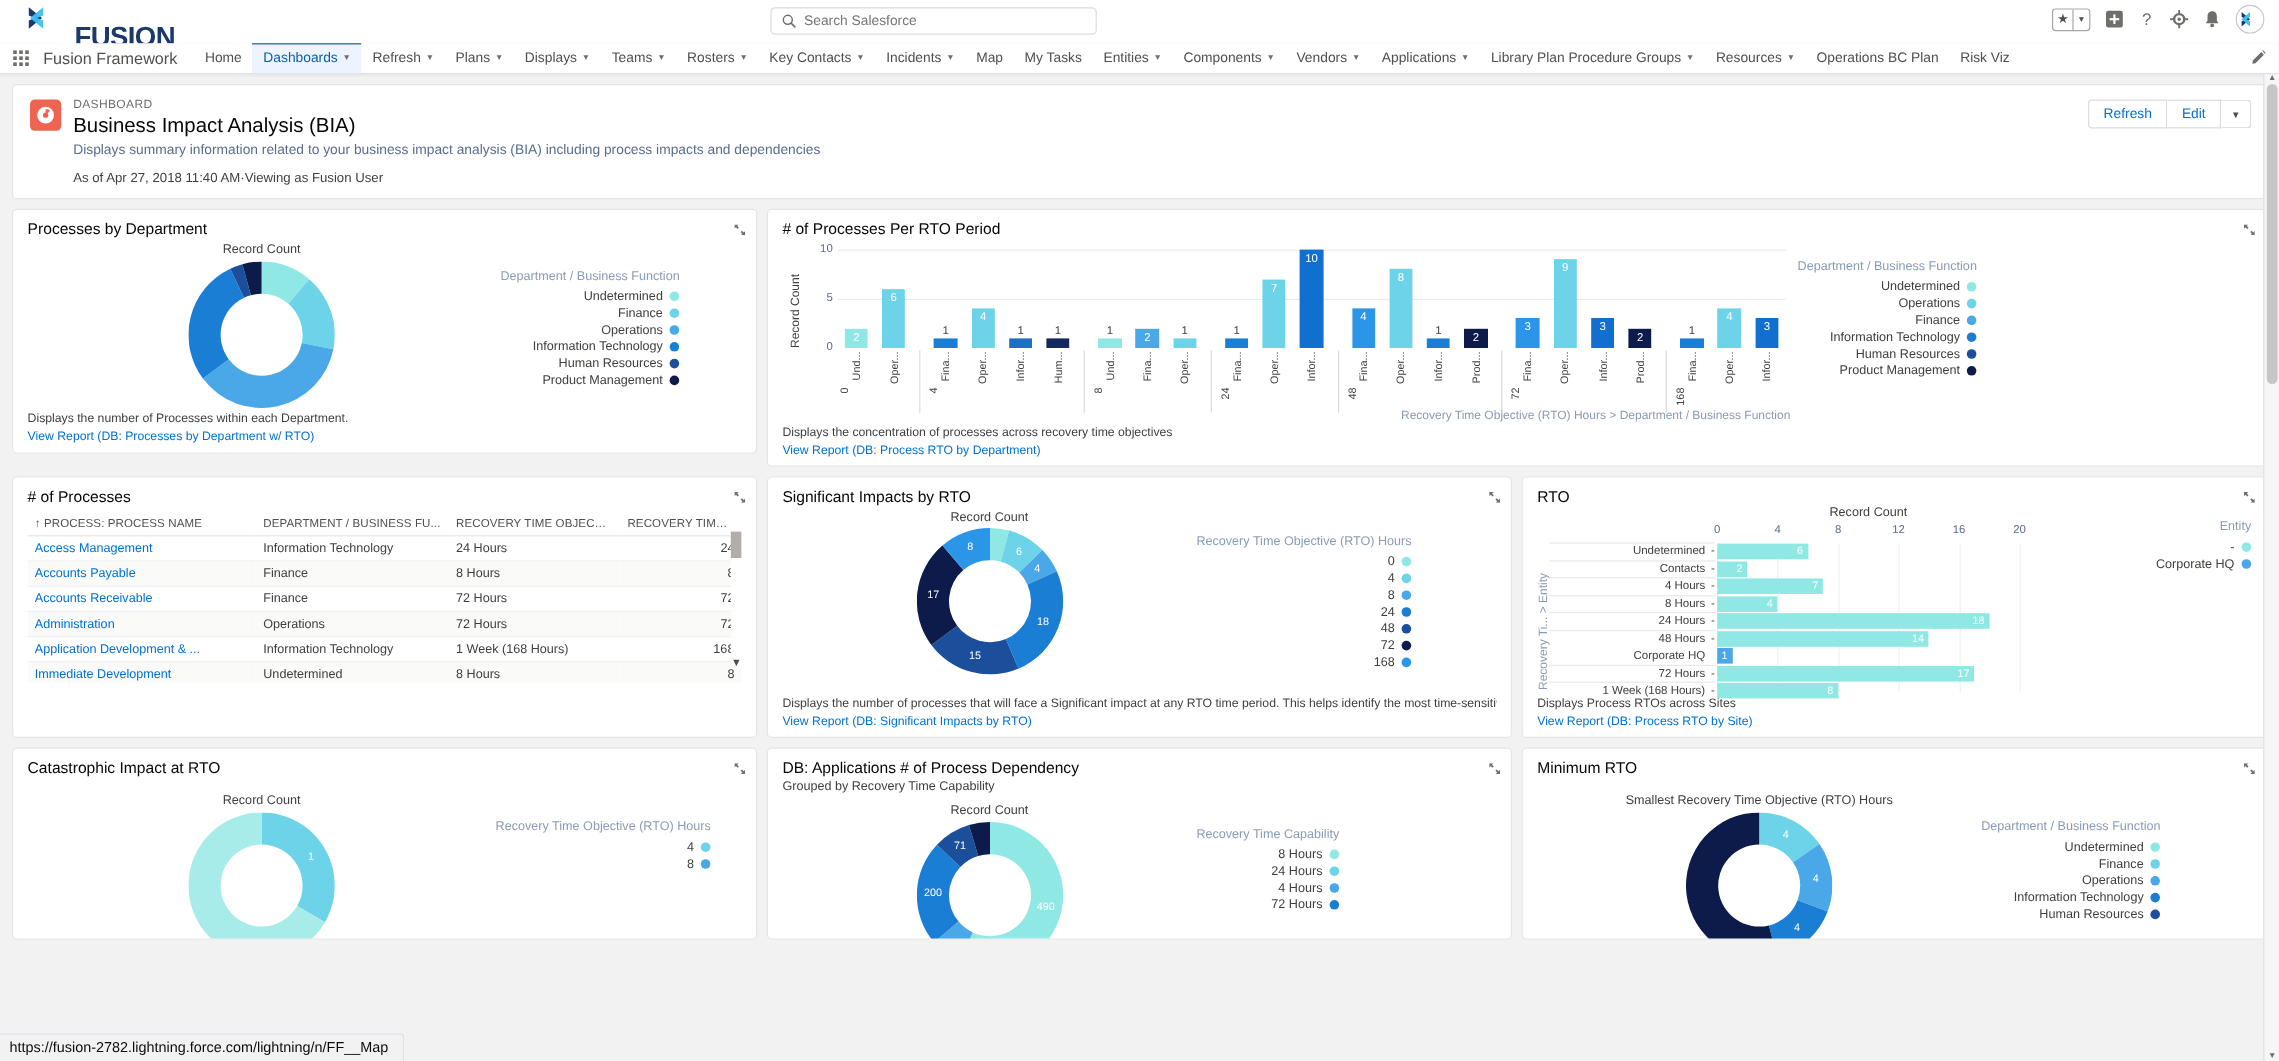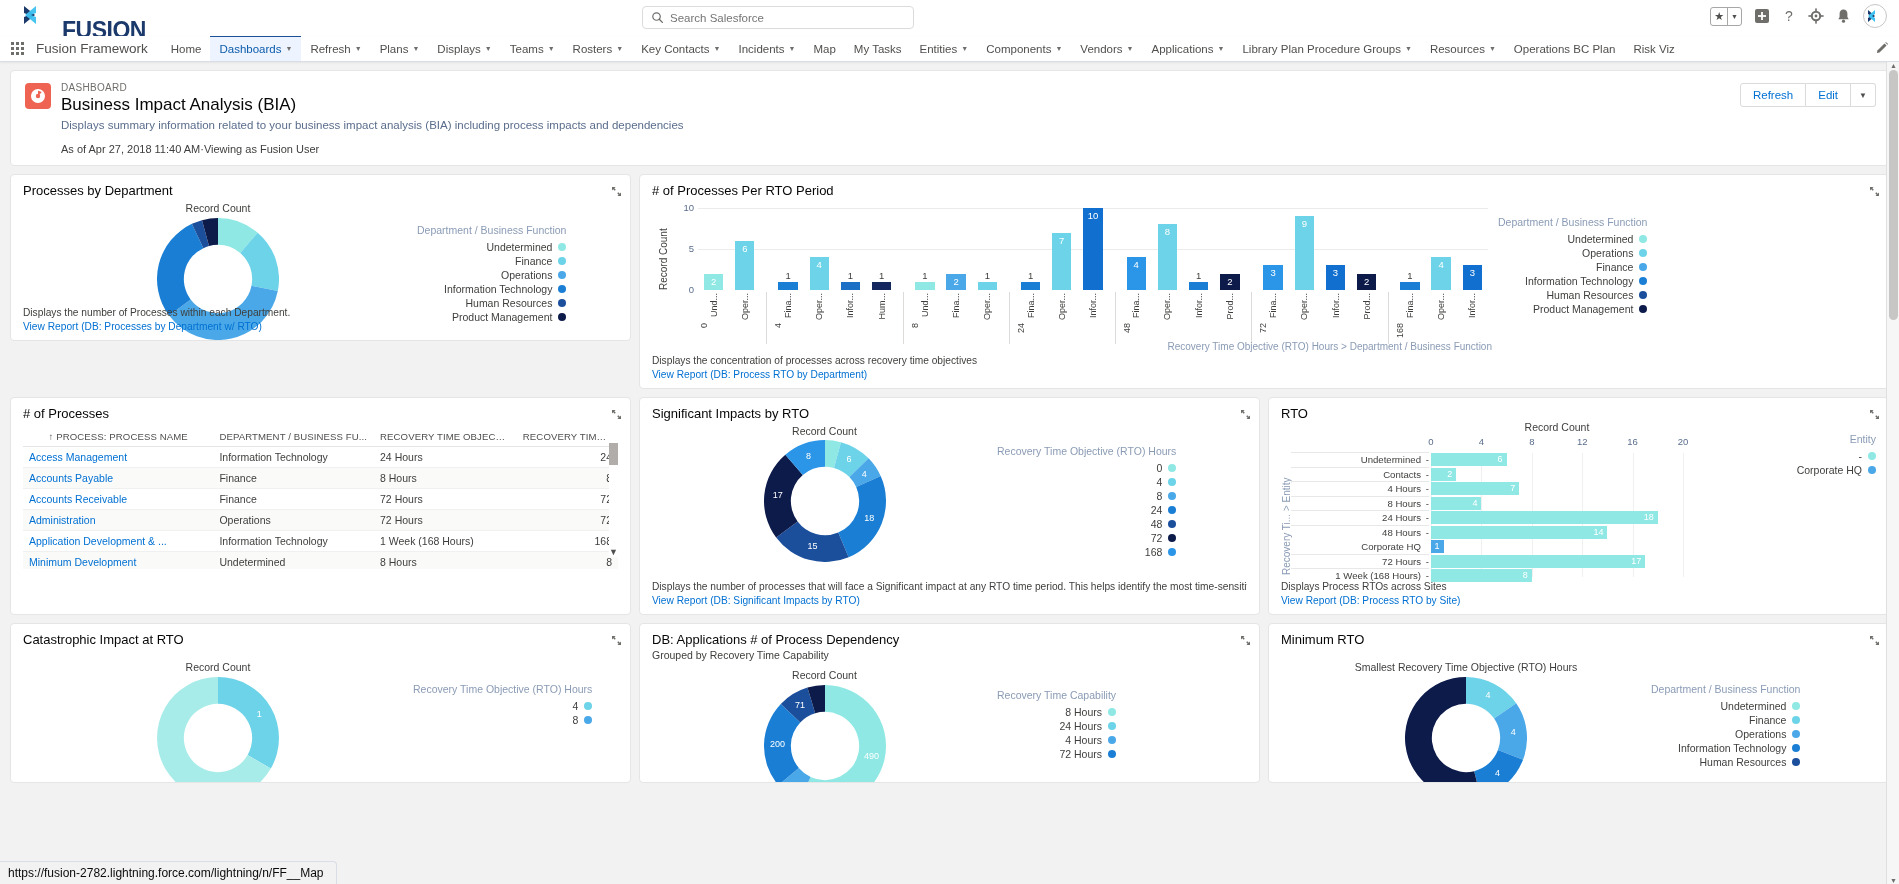--- a/index.html
+++ b/index.html
@@ -449,21 +449,21 @@
     <div class="dh-actions">
       <button class="btn">Refresh</button>
       <button class="btn">Edit</button>
       <button class="btn caret">▼</button>
     </div>
   </div>
 </div>
 
 <div class="dash-grid" id="grid">
 
-  <div class="card" style="height:167px">
+  <div class="card" style="height:204px">
     <div class="card-title">Processes by Department</div>
     <span class="expand-ico">
       <svg width="9" height="9" viewBox="0 0 10 10">
         <path d="M0 0 L4 0 L2.6 1.4 L4.2 3 L3 4.2 L1.4 2.6 L0 4 Z" fill="#706e6b"></path>
         <path d="M10 10 L6 10 L7.4 8.6 L5.8 7 L7 5.8 L8.6 7.4 L10 6 Z" fill="#706e6b"></path>
       </svg>
     </span>
     <div class="donut-wrap" style="margin-top:4px">
       <div style="width:390px">
         <div class="chart-head-label">Record Count</div>
@@ -651,21 +651,21 @@
     <span class="expand-ico">
       <svg width="9" height="9" viewBox="0 0 10 10">
         <path d="M0 0 L4 0 L2.6 1.4 L4.2 3 L3 4.2 L1.4 2.6 L0 4 Z" fill="#706e6b"></path>
         <path d="M10 10 L6 10 L7.4 8.6 L5.8 7 L7 5.8 L8.6 7.4 L10 6 Z" fill="#706e6b"></path>
       </svg>
     </span>
     <div class="tbl-scroll" style="height:142px">
       <table class="dt">
         <thead>
             <tr id="tbl-head">
-              <th style="width: 32%; text-align: center;">↑ PROCESS: PROCESS NAME</th>
+              <th style="width: 32%;">↑ PROCESS: PROCESS NAME</th>
               <th style="width: 27%;">DEPARTMENT / BUSINESS FU...</th>
               <th style="width: 24%;">RECOVERY TIME OBJECTIVE (...</th>
               <th class="num" style="width: 17%;">RECOVERY TIME OBJECTIVE (...</th>
             </tr>
           </thead>
         <tbody id="tbl-body">
             <tr>
               <td class="lnk">Access Management</td>
               <td>Information Technology</td>
               <td>24 Hours</td>
@@ -689,21 +689,21 @@
               <td>72 Hours</td>
               <td class="num">72</td>
             </tr>
             <tr>
               <td class="lnk">Application Development &amp; ...</td>
               <td>Information Technology</td>
               <td>1 Week (168 Hours)</td>
               <td class="num">168</td>
             </tr>
             <tr>
-              <td class="lnk">Minimum Development</td>
+              <td class="lnk">Immediate Development</td>
               <td>Undetermined</td>
               <td>8 Hours</td>
               <td class="num">8</td>
             </tr>
           </tbody>
       </table>
       <div class="tbl-sb">
         <div class="thumb"></div>
         <div class="tbl-arrow">▼</div>
       </div>

